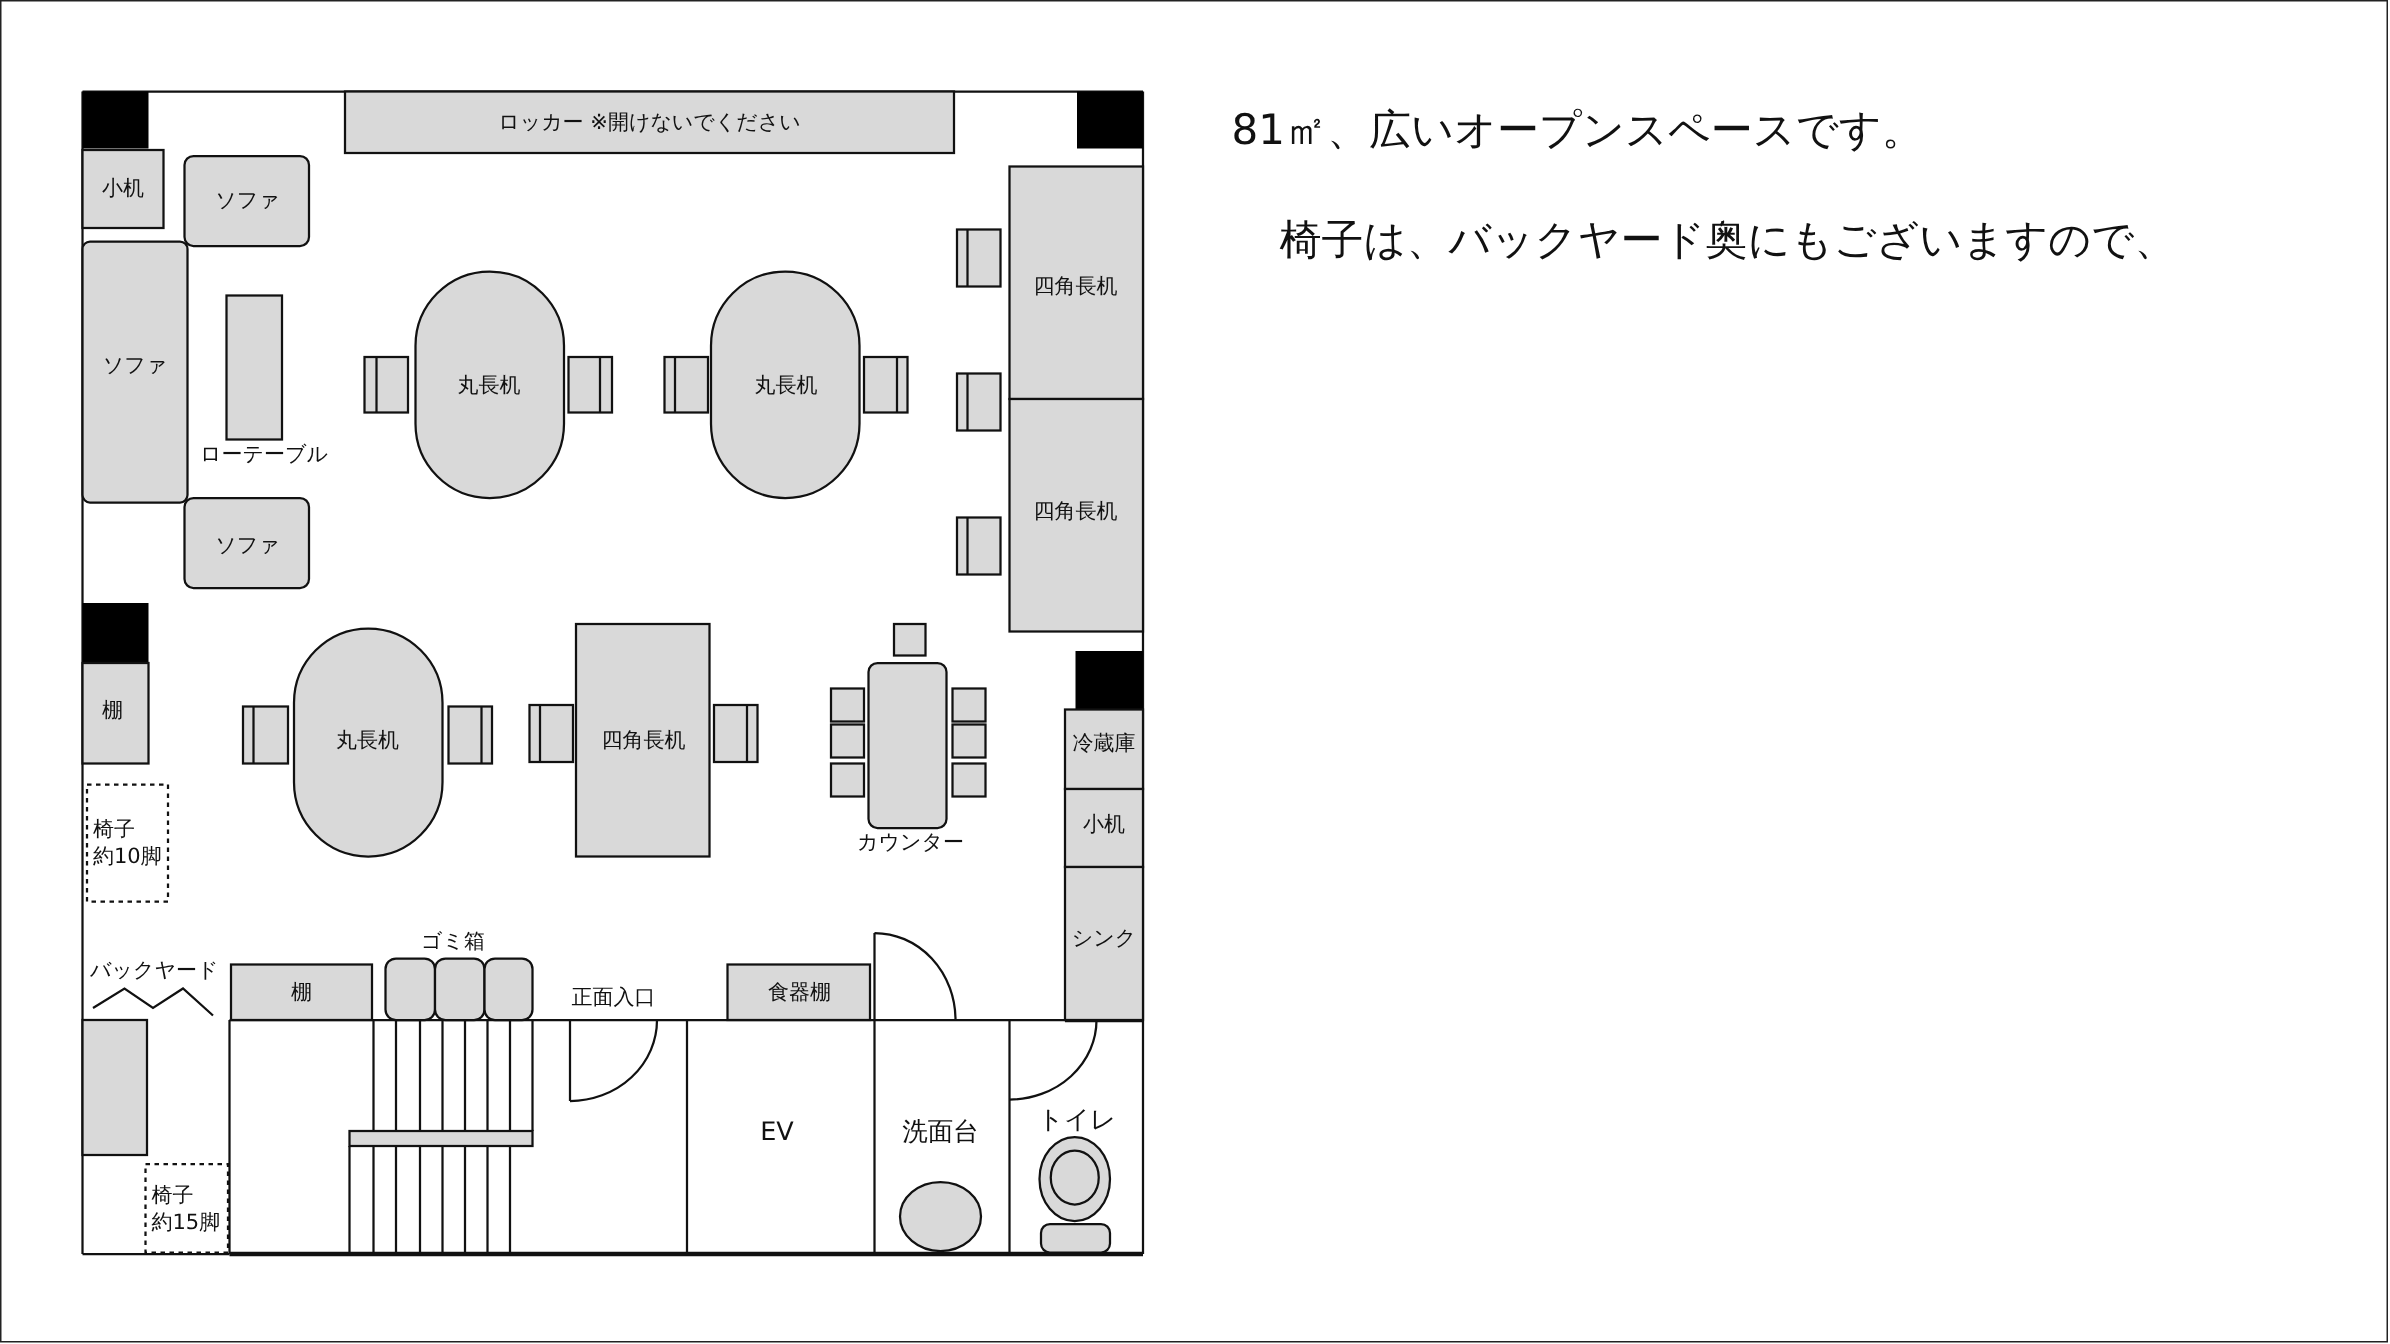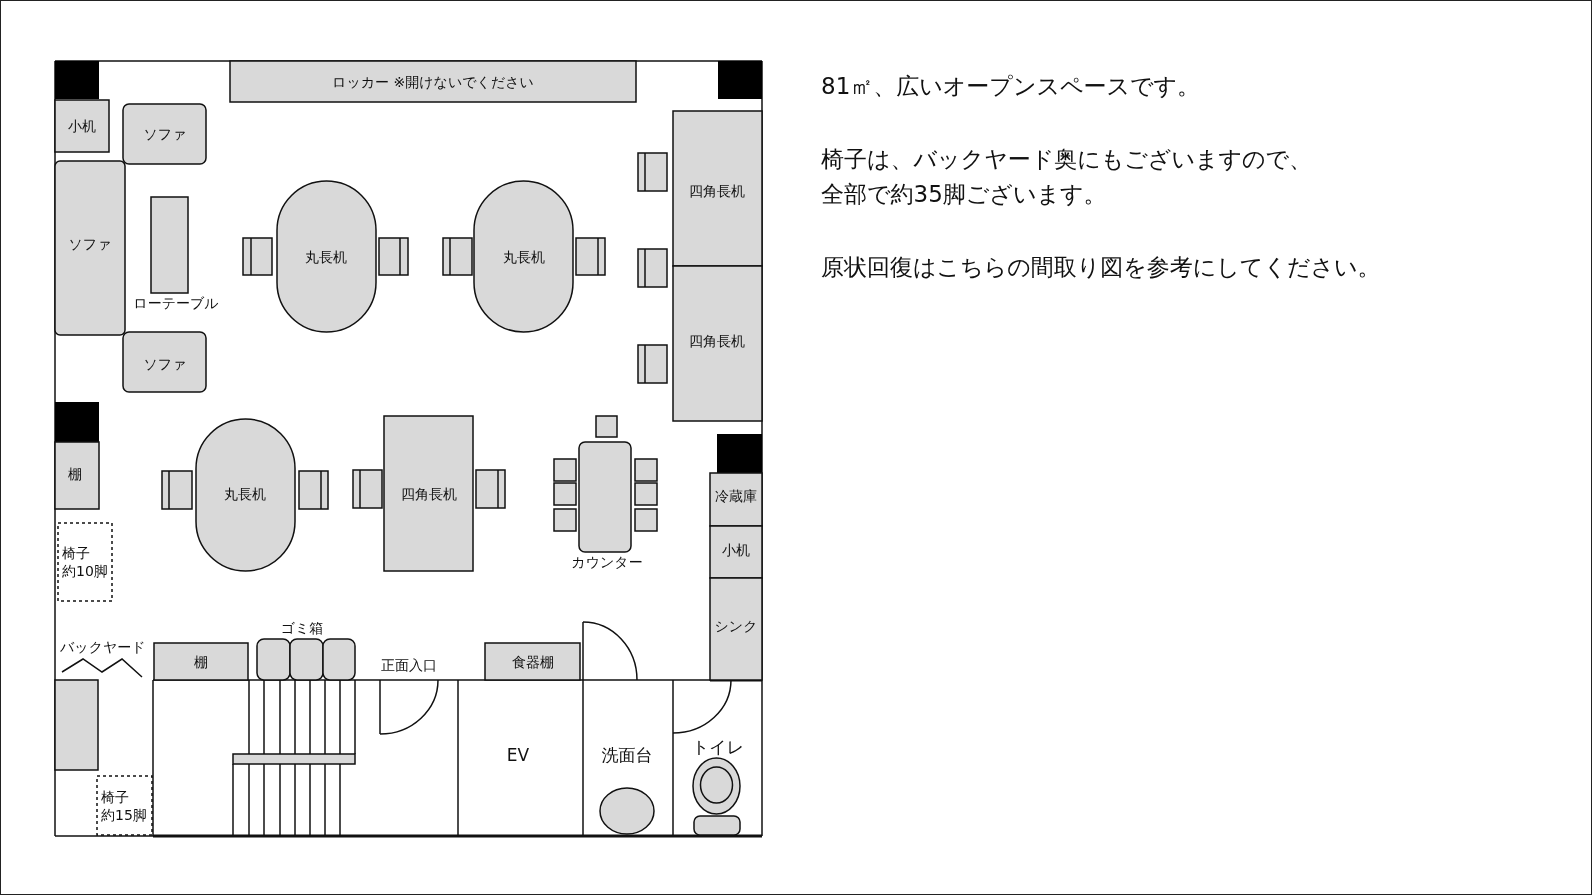--- a/index.html
+++ b/index.html
@@ -10,23 +10,23 @@
     svg.plan { position: absolute; left: 0; top: 0; }
     svg text { font-family: "DejaVu Sans", sans-serif; fill: #111; }
     .lbl { font-size: 14px; text-anchor: middle; dominant-baseline: central; }
     .lbl-l { font-size: 14px; text-anchor: start; dominant-baseline: central; }
     .lbl-big { font-size: 17px; text-anchor: middle; dominant-baseline: central; }
     .f { fill: #d9d9d9; stroke: #111; stroke-width: 1.5; }
     .w { stroke: #111; stroke-width: 1.5; fill: none; }
     .pillar { fill: #000; stroke: none; }
     .dot { fill: none; stroke: #111; stroke-width: 1.5; stroke-dasharray: 3 3; }
     .desc { position: absolute; left: 821px; top: 69px; color: #111;
-            font-size: 23px; }
+            font-size: 28px; }
     .desc .line { height: 35px; line-height: 35px; white-space: nowrap; }
-    .desc .para + .para { margin-top: 38px; }
+    .desc .para + .para { margin-top: 38px; margin-left: 32px; }
   </style>
 </head>
 <body>
 
 <div class="frame"></div>
 
 <svg class="plan" width="1593" height="896" viewBox="0 0 1593 896" xmlns="http://www.w3.org/2000/svg">
 
   <g>
     <line class="w" x1="55" y1="61" x2="762" y2="61"></line>
@@ -187,18 +187,14 @@
     <rect class="f" x="694" y="816" width="46" height="19" rx="6"></rect>
   </g>
 </svg>
 
 <div class="desc">
   <div class="para">
     <div class="line">81㎡、広いオープンスペースです。</div>
   </div>
   <div class="para">
     <div class="line">椅子は、バックヤード奥にもございますので、</div>
-    <div class="line">全部で約35脚ございます。</div>
-  </div>
-  <div class="para">
-    <div class="line">原状回復はこちらの間取り図を参考にしてください。</div>
   </div>
 </div>
 
 </body></html>

